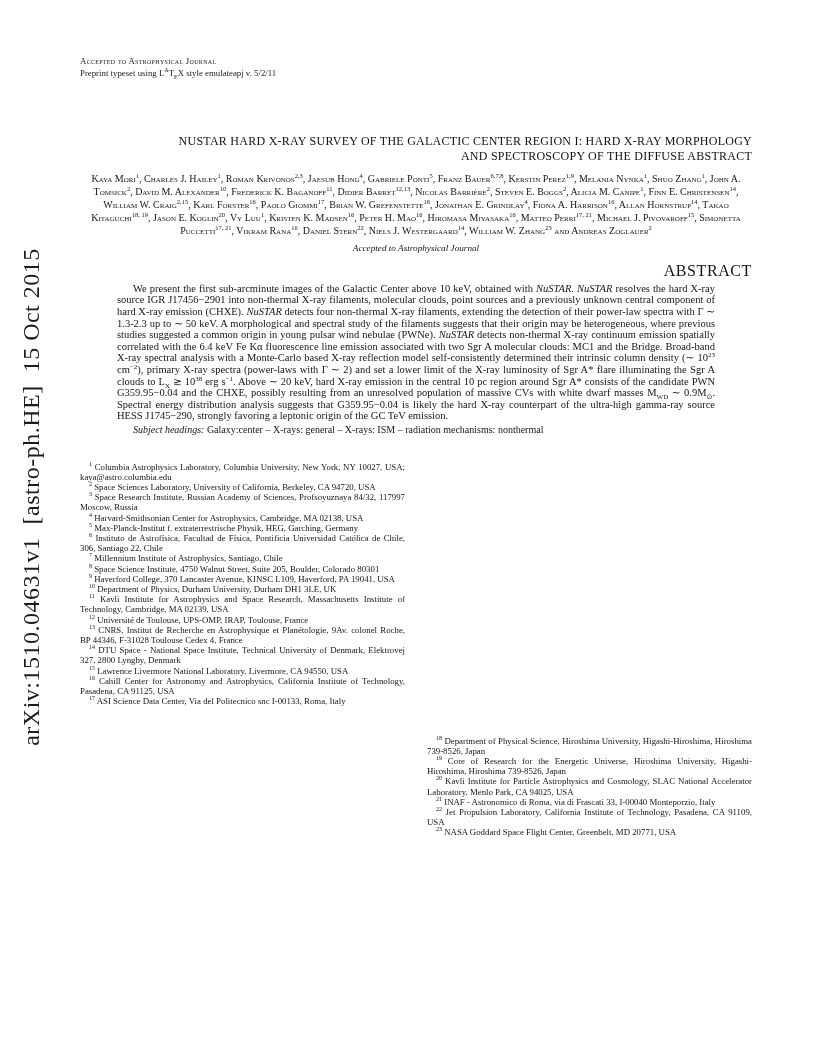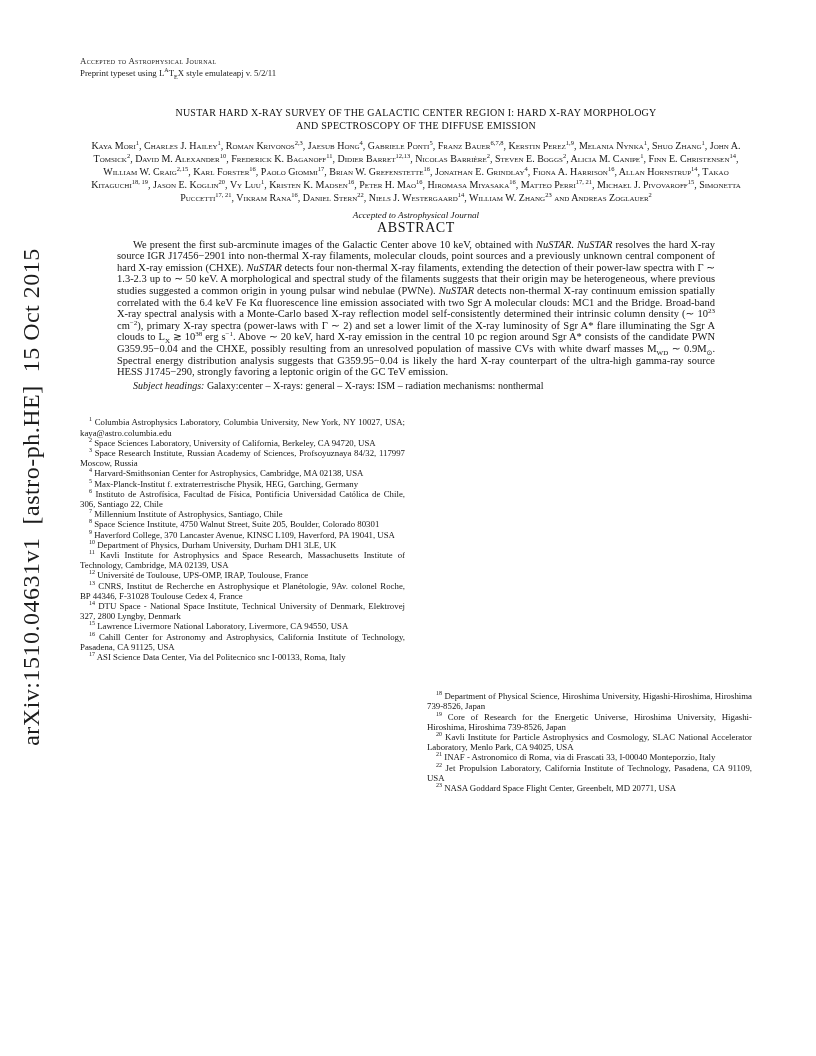--- a/index.html
+++ b/index.html
@@ -25,45 +25,46 @@
   .content {
     position:absolute;
     left:80px; top:56px;
     width:672px;
   }
   .hdr { font-size:8.8px; line-height:1.28; color:#222; }
   .hdr .l1 { font-variant:small-caps; letter-spacing:0.3px; }
   .hdr sup { font-size:6px; }
   .hdr sub { font-size:6px; }
   .paper-title {
-    margin-top:24px;
-    text-align:center;
-    font-size:10px;
+    margin-top:52px;
+    text-align:right;
+    font-size:12px;
     line-height:1.32;
     letter-spacing:0.25px;
     color:#111;
   }
   .authors {
     margin-top:7px;
     text-align:center;
     font-variant:small-caps;
     font-size:10px;
     line-height:1.16;
     color:#151515;
   }
   .authors sup { font-size:6.5px; font-variant:normal; }
   .accepted-note {
     margin-top:6px;
     text-align:center;
     font-style:italic;
     font-size:9.2px;
   }
   .abs-head {
-    text-align:center;
-    font-size:14px;
+    margin-top:9px;
+    text-align:right;
+    font-size:16px;
     letter-spacing:0.6px;
   }
   .abstract {
     margin:3px 37px 0 37px;
     text-align:justify;
     font-size:10.5px;
     line-height:11.6px;
     text-indent:16px;
   }
   .abstract sup, .abstract sub { font-size:7px; line-height:0; }
@@ -102,21 +103,21 @@
 
   <div class="content">
 
     <div class="hdr">
       <div class="l1">Accepted to Astrophysical Journal</div>
       <div class="l2">Preprint typeset using L<sup>A</sup>T<sub>E</sub>X style emulateapj v. 5/2/11</div>
     </div>
 
     <div class="paper-title">
       <div>NUSTAR HARD X-RAY SURVEY OF THE GALACTIC CENTER REGION I: HARD X-RAY MORPHOLOGY</div>
-      <div>AND SPECTROSCOPY OF THE DIFFUSE EMISSION</div>
+      <div>AND SPECTROSCOPY OF THE DIFFUSE ABSTRACT</div>
     </div>
 
     <div class="authors"><span class="au">Kaya Mori</span><sup>1</sup>, <span class="au">Charles J. Hailey</span><sup>1</sup>, <span class="au">Roman Krivonos</span><sup>2,3</sup>, <span class="au">Jaesub Hong</span><sup>4</sup>, <span class="au">Gabriele Ponti</span><sup>5</sup>, <span class="au">Franz Bauer</span><sup>6,7,8</sup>, <span class="au">Kerstin Perez</span><sup>1,9</sup>, <span class="au">Melania Nynka</span><sup>1</sup>, <span class="au">Shuo Zhang</span><sup>1</sup>, <span class="au">John A. Tomsick</span><sup>2</sup>, <span class="au">David M. Alexander</span><sup>10</sup>, <span class="au">Frederick K. Baganoff</span><sup>11</sup>, <span class="au">Didier Barret</span><sup>12,13</sup>, <span class="au">Nicolas Barrière</span><sup>2</sup>, <span class="au">Steven E. Boggs</span><sup>2</sup>, <span class="au">Alicia M. Canipe</span><sup>1</sup>, <span class="au">Finn E. Christensen</span><sup>14</sup>, <span class="au">William W. Craig</span><sup>2,15</sup>, <span class="au">Karl Forster</span><sup>16</sup>, <span class="au">Paolo Giommi</span><sup>17</sup>, <span class="au">Brian W. Grefenstette</span><sup>16</sup>, <span class="au">Jonathan E. Grindlay</span><sup>4</sup>, <span class="au">Fiona A. Harrison</span><sup>16</sup>, <span class="au">Allan Hornstrup</span><sup>14</sup>, <span class="au">Takao Kitaguchi</span><sup>18, 19</sup>, <span class="au">Jason E. Koglin</span><sup>20</sup>, <span class="au">Vy Luu</span><sup>1</sup>, <span class="au">Kristen K. Madsen</span><sup>16</sup>, <span class="au">Peter H. Mao</span><sup>16</sup>, <span class="au">Hiromasa Miyasaka</span><sup>16</sup>, <span class="au">Matteo Perri</span><sup>17, 21</sup>, <span class="au">Michael J. Pivovaroff</span><sup>15</sup>, <span class="au">Simonetta Puccetti</span><sup>17, 21</sup>, <span class="au">Vikram Rana</span><sup>16</sup>, <span class="au">Daniel Stern</span><sup>22</sup>, <span class="au">Niels J. Westergaard</span><sup>14</sup>, <span class="au">William W. Zhang</span><sup>23</sup> and <span class="au">Andreas Zoglauer</span><sup>2</sup></div>
 
     <div class="accepted-note">Accepted to Astrophysical Journal</div>
 
     <div class="abs-head">ABSTRACT</div>
 
     <p class="abstract">We present the first sub-arcminute images of the Galactic Center above 10 keV, obtained with <i>NuSTAR</i>. <i>NuSTAR</i> resolves the hard X-ray source IGR J17456−2901 into non-thermal X-ray filaments, molecular clouds, point sources and a previously unknown central component of hard X-ray emission (CHXE). <i>NuSTAR</i> detects four non-thermal X-ray filaments, extending the detection of their power-law spectra with Γ ∼ 1.3-2.3 up to ∼ 50 keV. A morphological and spectral study of the filaments suggests that their origin may be heterogeneous, where previous studies suggested a common origin in young pulsar wind nebulae (PWNe). <i>NuSTAR</i> detects non-thermal X-ray continuum emission spatially correlated with the 6.4 keV Fe Kα fluorescence line emission associated with two Sgr A molecular clouds: MC1 and the Bridge. Broad-band X-ray spectral analysis with a Monte-Carlo based X-ray reflection model self-consistently determined their intrinsic column density (∼ 10<sup>23</sup> cm<sup>−2</sup>), primary X-ray spectra (power-laws with Γ ∼ 2) and set a lower limit of the X-ray luminosity of Sgr A* flare illuminating the Sgr A clouds to L<sub>X</sub> ≳ 10<sup>38</sup> erg s<sup>−1</sup>. Above ∼ 20 keV, hard X-ray emission in the central 10 pc region around Sgr A* consists of the candidate PWN G359.95−0.04 and the CHXE, possibly resulting from an unresolved population of massive CVs with white dwarf masses M<sub>WD</sub> ∼ 0.9M<sub>⊙</sub>. Spectral energy distribution analysis suggests that G359.95−0.04 is likely the hard X-ray counterpart of the ultra-high gamma-ray source HESS J1745−290, strongly favoring a leptonic origin of the GC TeV emission.</p>
 

